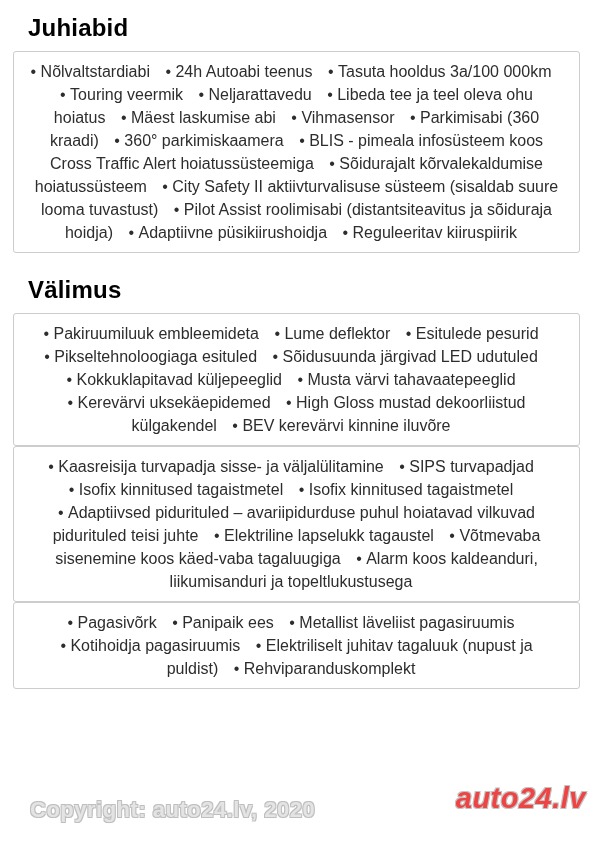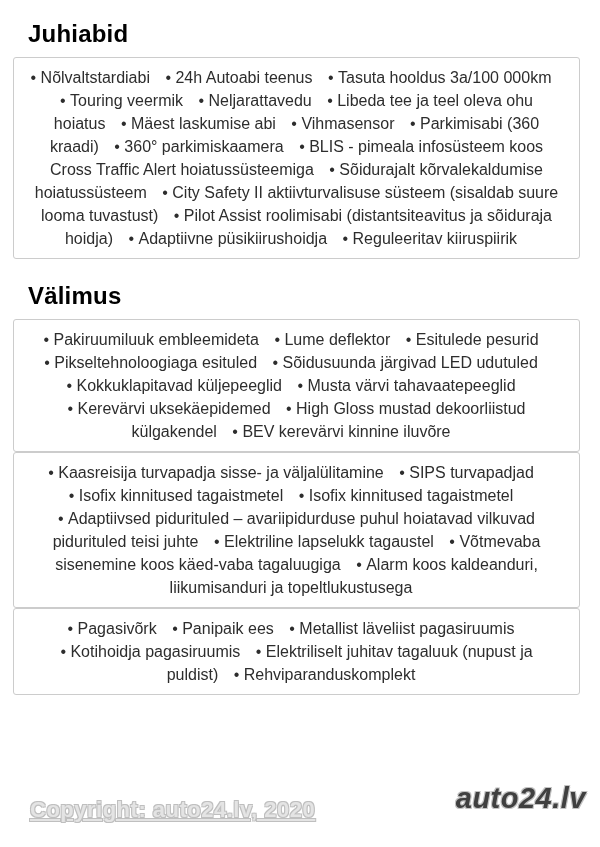--- a/index.html
+++ b/index.html
@@ -20,21 +20,21 @@
   }
   .section h2 {
     font-size: 24px;
     line-height: 26px;
     font-weight: bold;
     color: #000000;
     margin: 24px 0 10px 28px;
     letter-spacing: 0.2px;
   }
   .section:first-child h2 {
-    margin-top: 13px;
+    margin-top: 7px;
   }
   .feature-box {
     margin: 0 20px 0 13px;
     border: 1px solid #cccccc;
     border-radius: 3px;
     background: #ffffff;
     padding: 8px 14px;
     font-size: 16px;
     line-height: 23px;
     color: #2d2d2d;
@@ -48,31 +48,30 @@
     left: 30px;
     top: 797px;
     font-size: 22px;
     font-weight: bold;
     letter-spacing: 0.5px;
     color: #e4e4e4;
     text-shadow: -1px -1px 0 #bfbfbf, 1px -1px 0 #bfbfbf,
                  -1px 1px 0 #bfbfbf, 1px 1px 0 #bfbfbf;
     white-space: nowrap;
     pointer-events: none;
-    text-decoration: underline;
   }
   .wm-logo {
     position: absolute;
     right: 14px;
     top: 782px;
     font-size: 29px;
     font-weight: bold;
     font-style: italic;
     letter-spacing: 0.5px;
-    color: #404040;
+    color: #ef4444;
     text-shadow: -1px -1px 0 #c3c3c3, 1px -1px 0 #c3c3c3,
                  -1px 1px 0 #c3c3c3, 1px 1px 0 #c3c3c3;
     white-space: nowrap;
     pointer-events: none;
   }
 </style>
 </head>
 <body>
 
 <div class="page">

